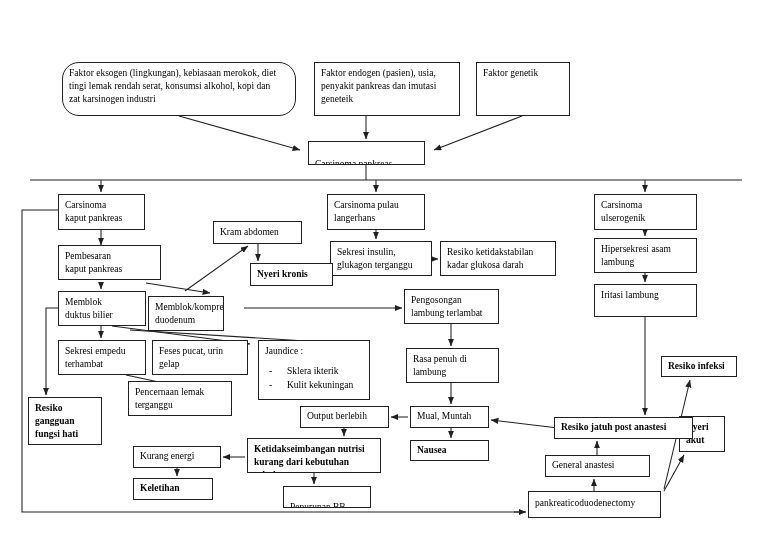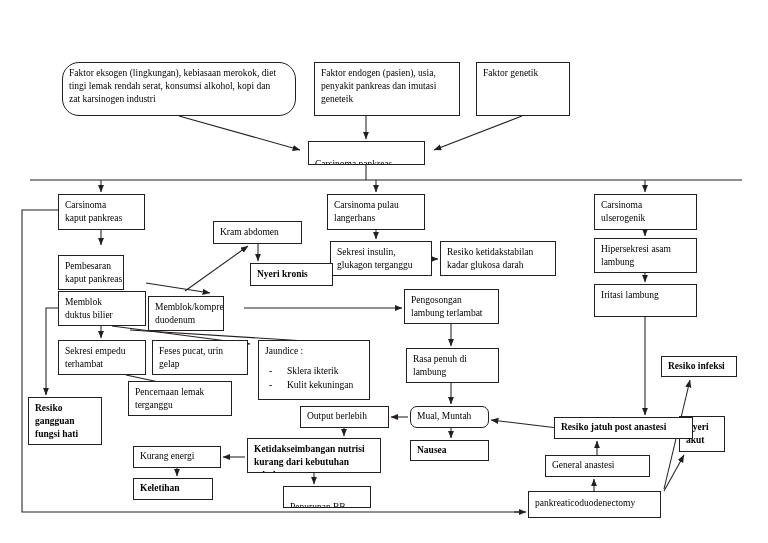--- a/index.html
+++ b/index.html
@@ -167,21 +167,21 @@
 
   <div class="node" style="left:594px;top:194px;width:103px;height:36px;">
     <span class="ln">Carsinoma</span>
     <span class="ln">ulserogenik</span>
   </div>
 
   <div class="node" style="left:213px;top:221px;width:89px;height:23px;padding-top:4px;">
     <span class="ln">Kram abdomen</span>
   </div>
 
-  <div class="node" style="left:58px;top:255px;width:66px;height:35px;">
+  <div class="node" style="left:58px;top:245px;width:103px;height:35px;">
     <span class="ln">Pembesaran</span>
     <span class="ln">kaput pankreas</span>
   </div>
 
   <div class="node" style="left:330px;top:241px;width:102px;height:35px;">
     <span class="ln">Sekresi insulin,</span>
     <span class="ln">glukagon terganggu</span>
   </div>
 
   <div class="node" style="left:440px;top:241px;width:116px;height:35px;">
@@ -257,21 +257,21 @@
   <div class="node bold" style="left:28px;top:397px;width:74px;height:48px;">
     <span class="ln">Resiko</span>
     <span class="ln">gangguan</span>
     <span class="ln">fungsi hati</span>
   </div>
 
   <div class="node" style="left:300px;top:406px;width:89px;height:22px;padding-top:3px;">
     <span class="ln">Output berlebih</span>
   </div>
 
-  <div class="node" style="left:410px;top:406px;width:79px;height:22px;padding-top:3px;border-radius:7px;">
+  <div class="node" style="left:410px;top:406px;width:79px;height:22px;padding-top:3px;">
     <span class="ln">Mual, Muntah</span>
   </div>
 
   <div class="node bold" style="left:554px;top:417px;width:139px;height:22px;padding-top:3px;">
     <span class="ln">Resiko jatuh post anastesi</span>
   </div>
 
   <div class="node bold" style="left:410px;top:440px;width:79px;height:21px;padding-top:3px;">
     <span class="ln">Nausea</span>
   </div>

